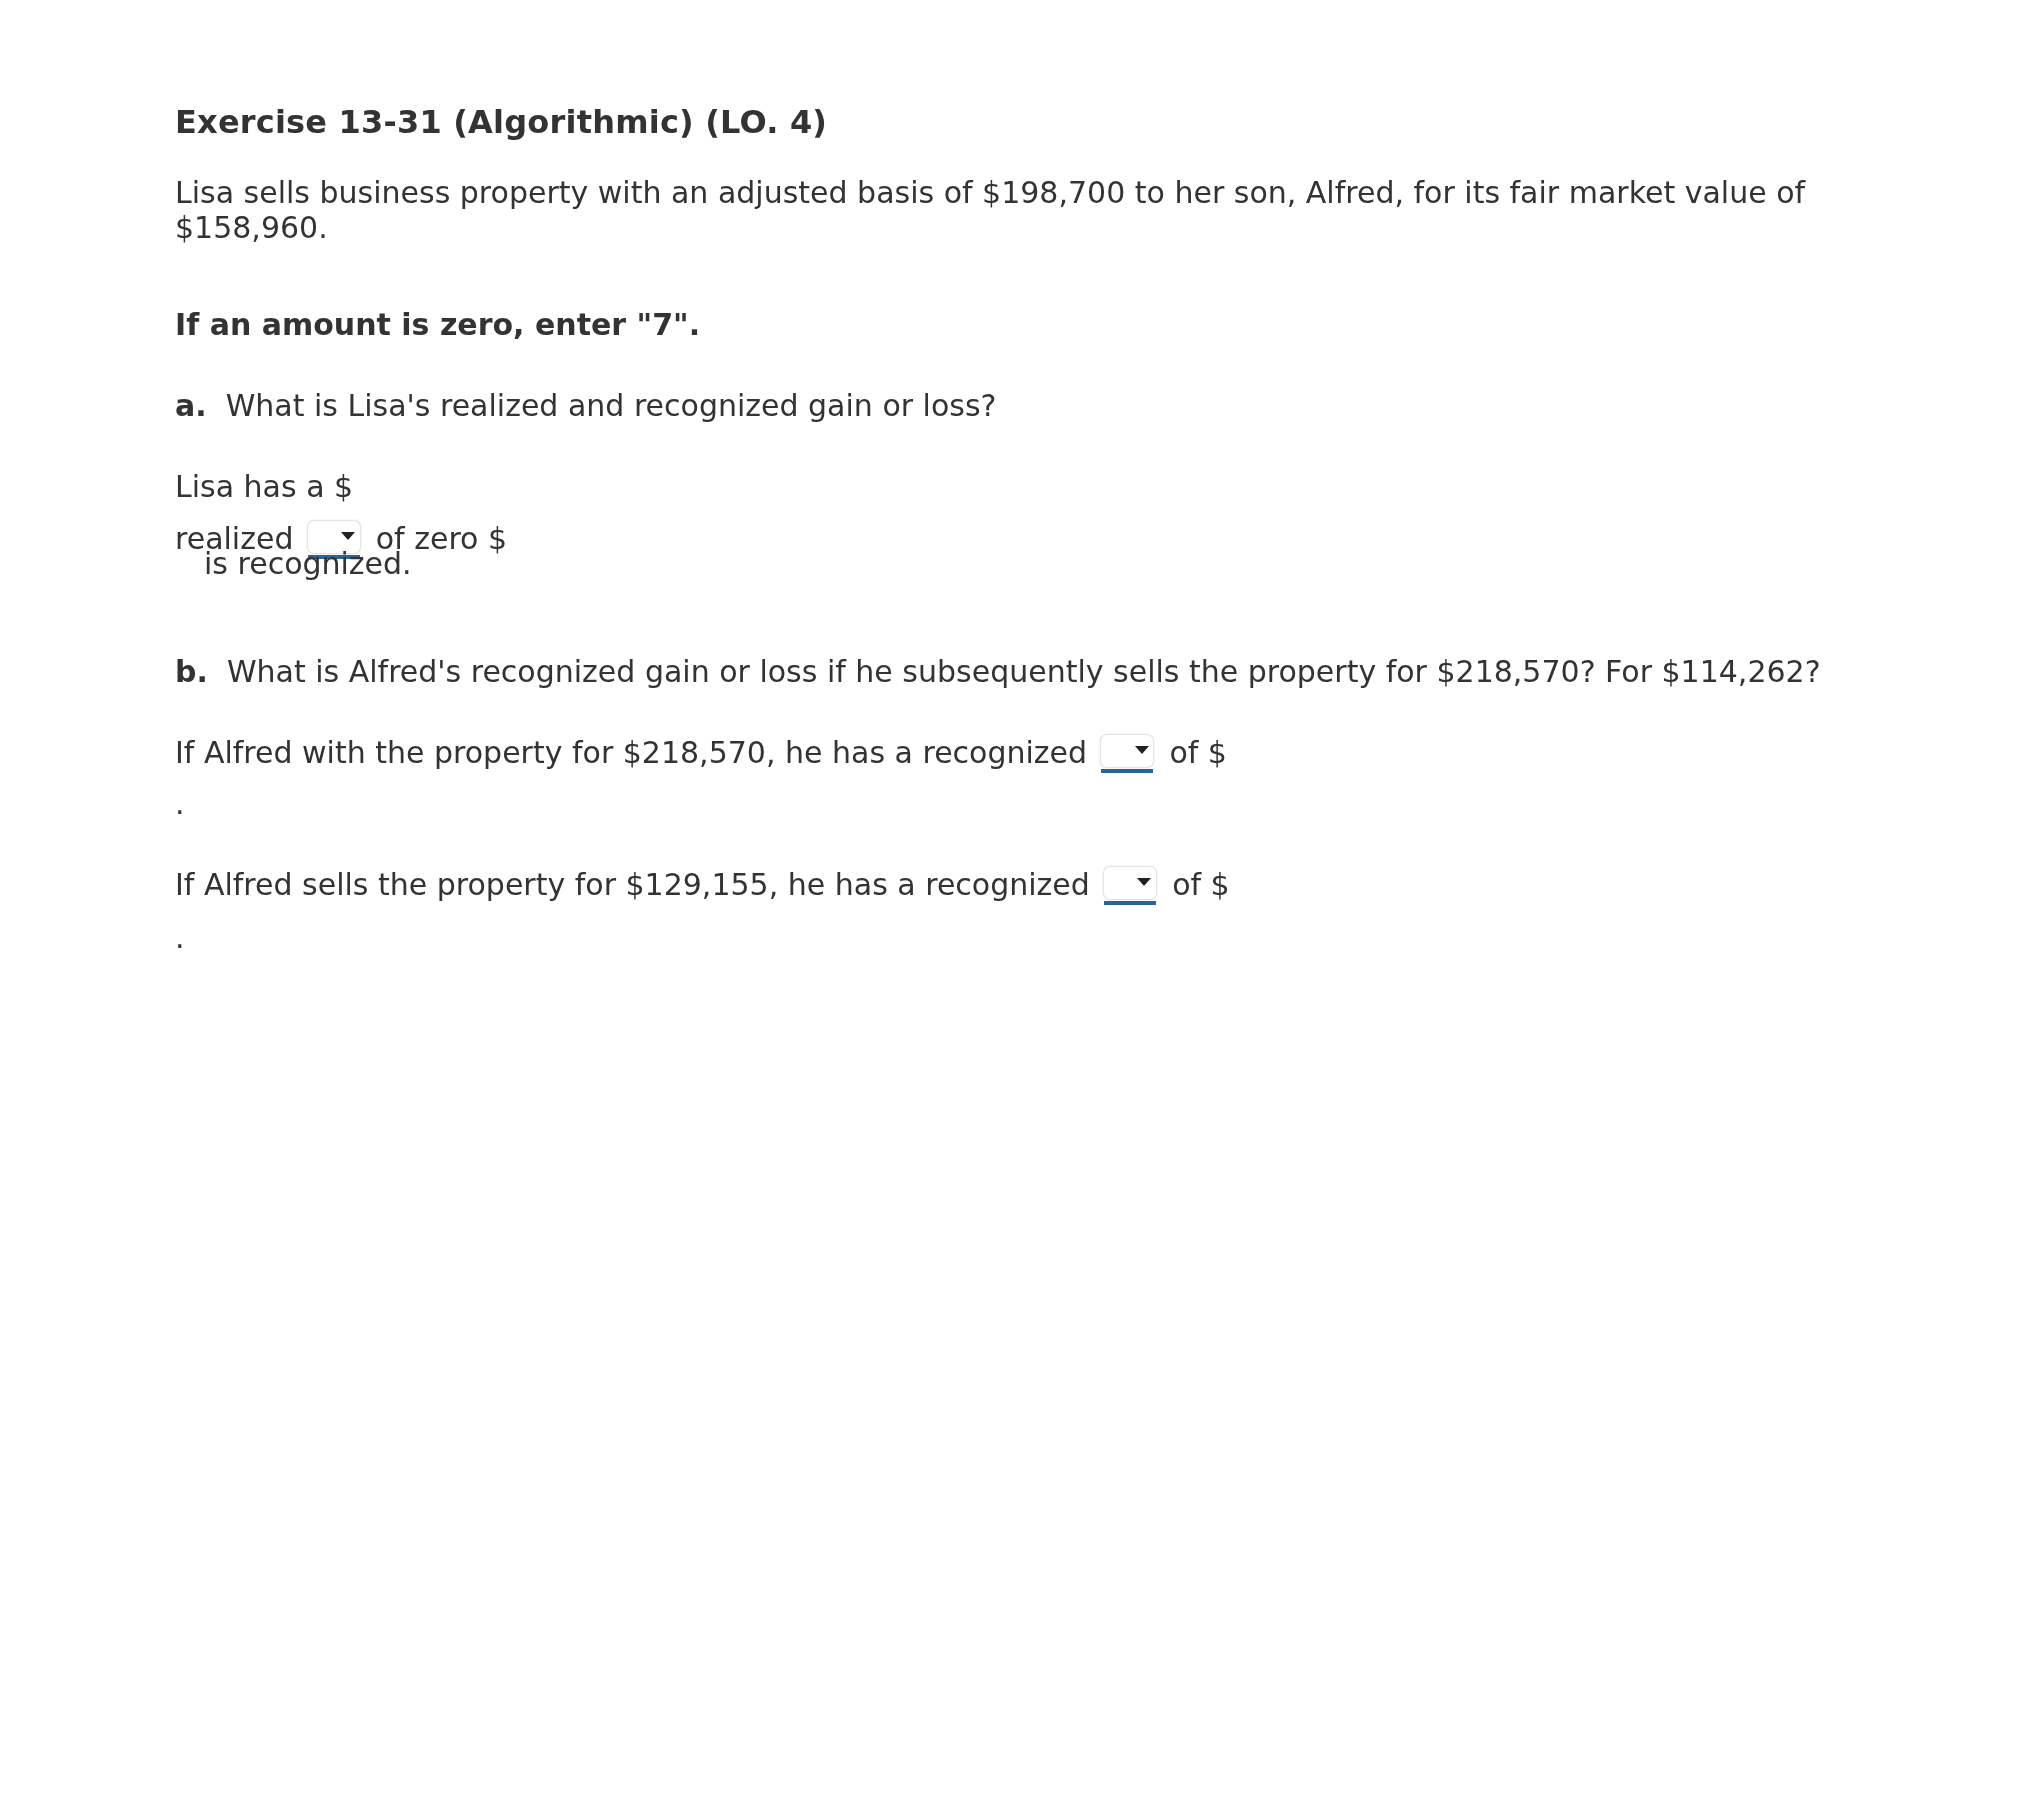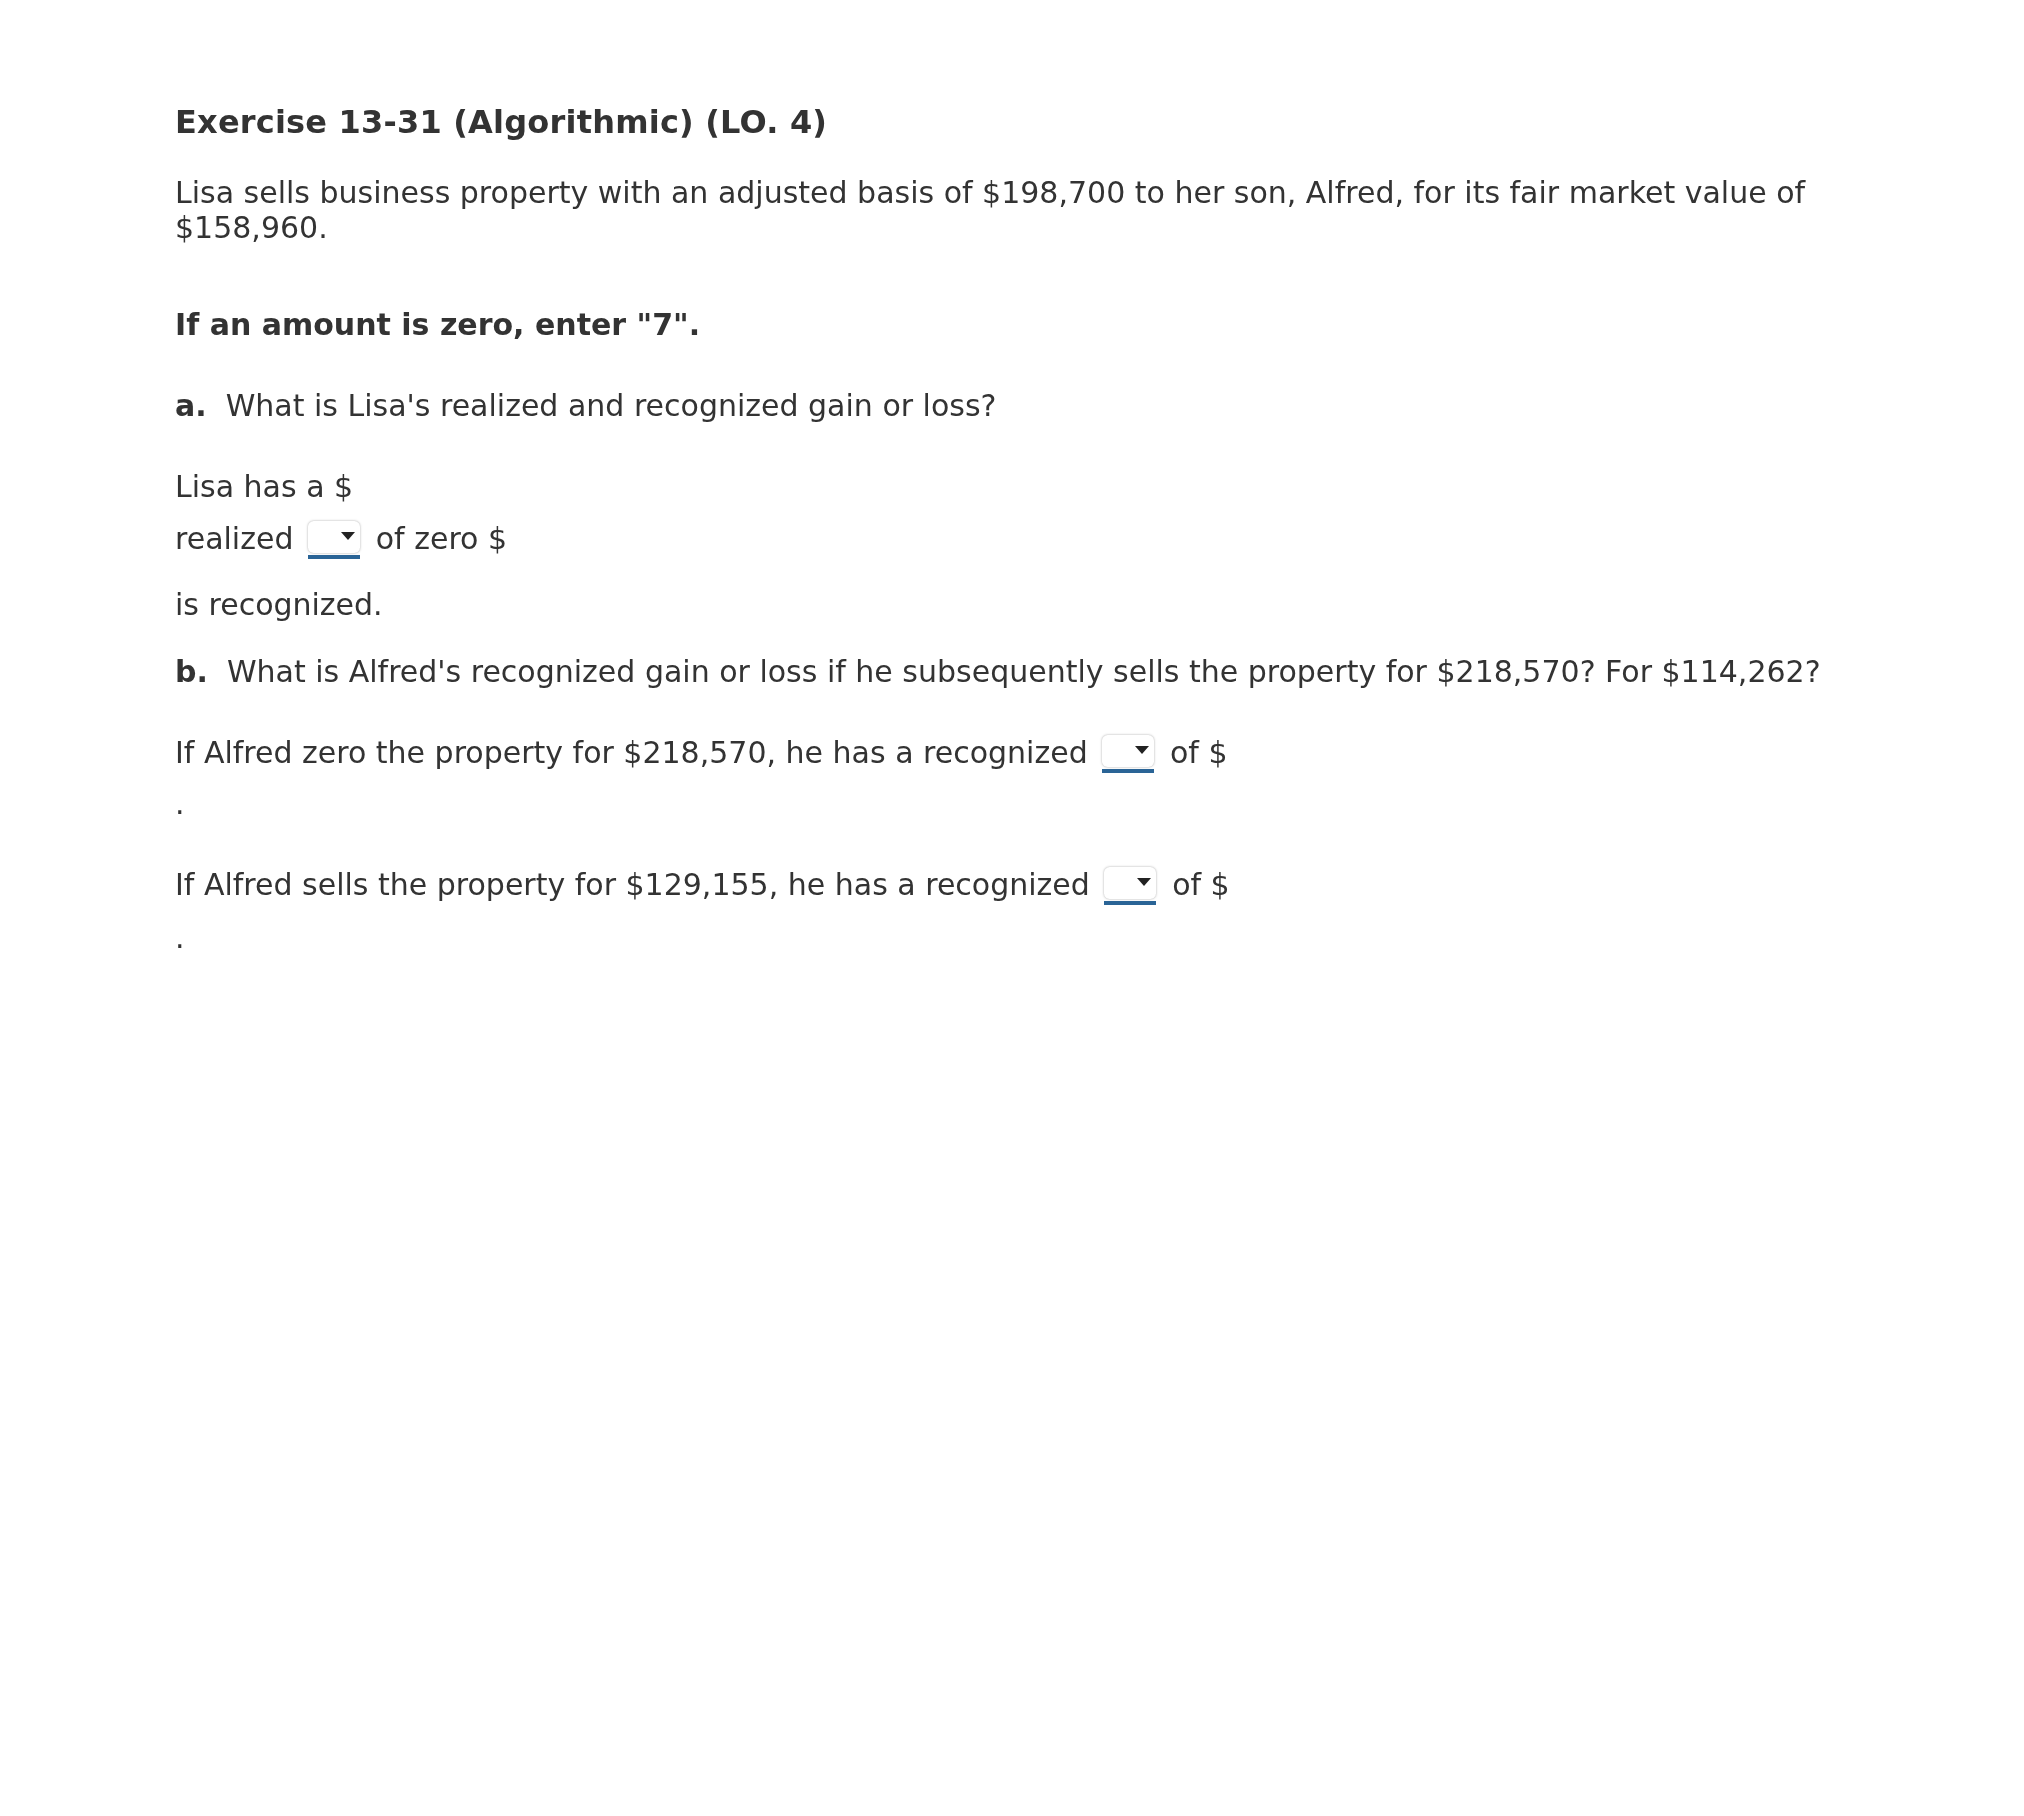--- a/index.html
+++ b/index.html
@@ -61,30 +61,30 @@
   </div>
 
   <div class="line" style="top:521px;">
     <span>realized</span>
     <span class="dd">
       <span class="tri"></span>
     </span>
     <span>of zero $</span>
   </div>
 
-  <div class="line" style="top:587px;">
+  <div class="line" style="top:546px;margin-left:29px;">
     <span>is recognized.</span>
   </div>
 
   <div class="q" style="top:654px;">
     <span class="lbl">b.</span><span>What is Alfred's recognized gain or loss if he subsequently sells the property for $218,570? For $114,262?</span>
   </div>
 
   <div class="line" style="top:735px;">
-    <span>If Alfred zero the property for $218,570, he has a recognized</span>
+    <span>If Alfred with the property for $218,570, he has a recognized</span>
     <span class="dd">
       <span class="tri"></span>
     </span>
     <span>of $</span>
   </div>
   <div class="line" style="top:786px;">.</div>
 
   <div class="line" style="top:867px;">
     <span>If Alfred sells the property for $129,155, he has a recognized</span>
     <span class="dd">

